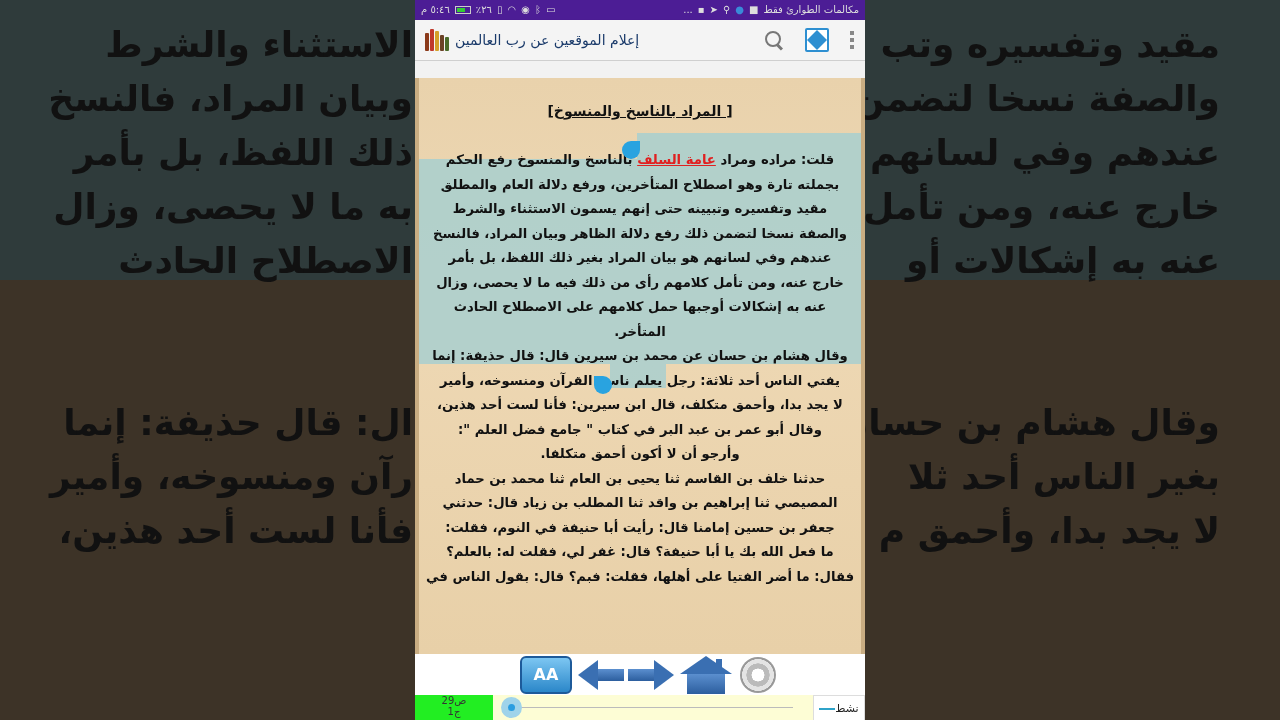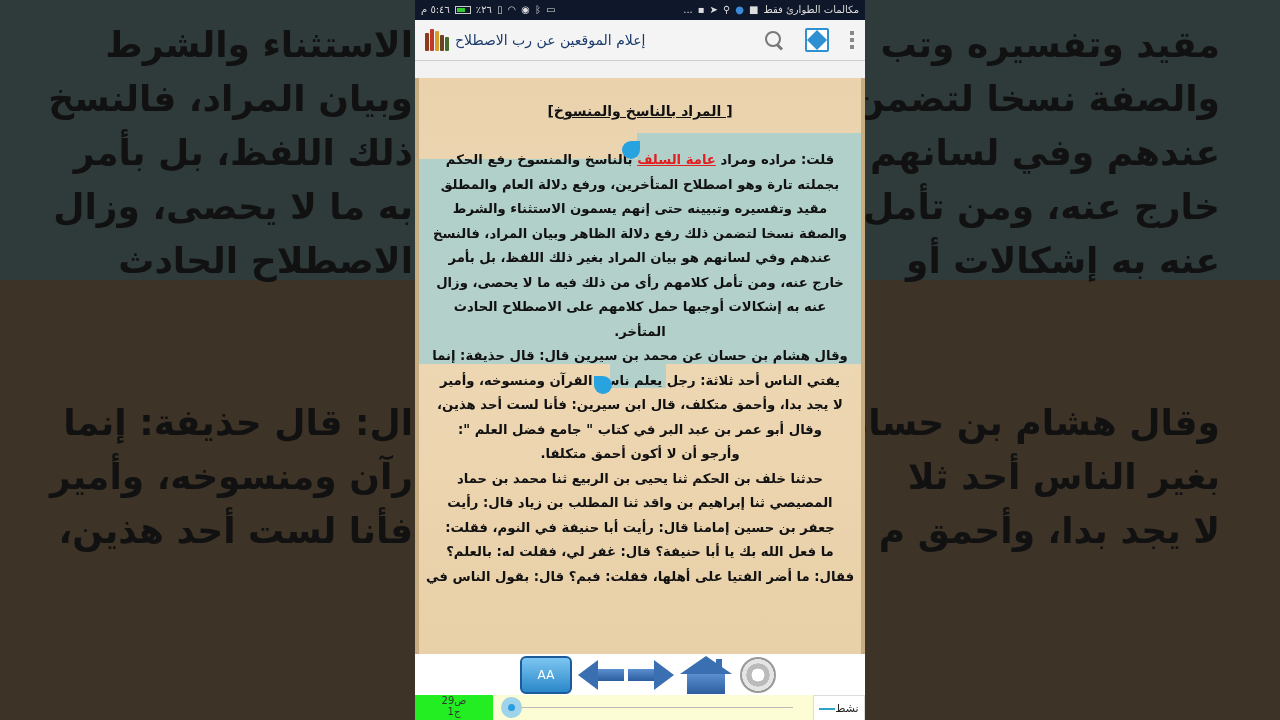--- a/index.html
+++ b/index.html
@@ -27,21 +27,21 @@
   .bg-side.left .bg-lines { right: 2px; text-align: right; }
   .bg-side.right .bg-lines { right: 60px; text-align: right; }
   .bg-lines .gap { height: 108px; }
 
   
   .phone {
     position: absolute; left: 415px; top: 0; width: 450px; height: 720px;
     background: #f2f2f2; overflow: hidden;
   }
   .status-bar {
-    height: 20px; background: #0f172a; color: #ddd;
+    height: 20px; background: #4c1d95; color: #ddd;
     display: flex; align-items: center; justify-content: space-between;
     padding: 0 6px; font-size: 10px;
   }
   .status-left, .status-right { display: flex; align-items: center; gap: 5px; }
   .status-right { direction: rtl; }
   .sb-icon { display: inline-block; font-size: 10px; color: #ddd; line-height: 1; }
   .battery { display: inline-block; width: 16px; height: 8px; border: 1px solid #ccc; position: relative; }
   .battery::after { content: ""; position: absolute; left: 1px; top: 1px; width: 8px; height: 4px; background: #3c3; }
 
   .app-bar {
@@ -89,21 +89,21 @@
   .handle { position: absolute; width: 18px; height: 18px; background: #29a3e0; border-radius: 50%; }
 
   .bottom-toolbar {
     height: 41px; background: #fff;
     display: flex; align-items: center; justify-content: center; gap: 4px;
     padding-left: 20px;
   }
   .aa-button {
     width: 52px; height: 38px; border-radius: 6px;
     background: linear-gradient(180deg,#7cc6f2,#2b87c9); border: 2px solid #1d5a9a;
-    color: #fff; font-weight: normal; font-size: 12px; display:flex; align-items:center; justify-content:center;
+    color: #fff; font-weight: bold; font-size: 16px; display:flex; align-items:center; justify-content:center;
     font-family: "DejaVu Sans", sans-serif;
   }
   .arrow { width: 48px; height: 30px; position: relative; }
   .arrow .shaft { position:absolute; top:9px; width:26px; height:12px; background: linear-gradient(180deg,#5b8fcf,#2c5e9e); }
   .arrow .head { position:absolute; top:0; width:0; height:0; border-top:15px solid transparent; border-bottom:15px solid transparent; }
   .arrow.left .head { left:2px; border-right:20px solid #3a6fb2; }
   .arrow.left .shaft { left:22px; }
   .arrow.right .head { right:2px; border-left:20px solid #3a6fb2; }
   .arrow.right .shaft { right:22px; }
   .home-icon { width: 52px; height: 38px; position: relative; }
@@ -189,21 +189,21 @@
 
   <div class="app-bar">
     <div class="app-title-wrap">
       <div class="books-icon">
         <span style="height:18px;background:#8b3a1a"></span>
         <span style="height:22px;background:#c0392b"></span>
         <span style="height:20px;background:#d4a02a"></span>
         <span style="height:16px;background:#6b4226"></span>
         <span style="height:14px;background:#4a6b2a"></span>
       </div>
-      <span class="app-title">إعلام الموقعين عن رب الاصطلاح</span>
+      <span class="app-title">إعلام الموقعين عن رب العالمين</span>
     </div>
     <div class="app-actions">
       <div class="search-icon"></div>
       <div class="fullscreen-icon">
         <i class="a"></i>
           <i class="b"></i>
           <i class="c"></i>
           <i class="d"></i>
       </div>
       <div class="menu-icon">
@@ -233,22 +233,22 @@
       <div class="line">والصفة نسخا لتضمن ذلك رفع دلالة الظاهر وبيان المراد، فالنسخ</div>
       <div class="line">عندهم وفي لسانهم هو بيان المراد بغير ذلك اللفظ، بل بأمر</div>
       <div class="line">خارج عنه، ومن تأمل كلامهم رأى من ذلك فيه ما لا يحصى، وزال</div>
       <div class="line">عنه به إشكالات أوجبها حمل كلامهم على الاصطلاح الحادث</div>
       <div class="line">المتأخر.</div>
       <div class="line">وقال هشام بن حسان عن محمد بن سيرين قال: قال حذيفة: إنما</div>
       <div class="line">يفتي الناس أحد ثلاثة: رجل يعلم ناسخ القرآن ومنسوخه، وأمير</div>
       <div class="line">لا يجد بدا، وأحمق متكلف، قال ابن سيرين: فأنا لست أحد هذين،</div>
       <div class="line">وقال أبو عمر بن عبد البر في كتاب " جامع فضل العلم ":</div>
       <div class="line">وأرجو أن لا أكون أحمق متكلفا.</div>
-      <div class="line">حدثنا خلف بن الحكم ثنا يحيى بن الربيع ثنا محمد بن حماد</div>
-      <div class="line">المصيصي ثنا إبراهيم بن واقد ثنا المطلب بن زياد قال: رأيت</div>
+      <div class="line">حدثنا خلف بن القاسم ثنا يحيى بن العام ثنا محمد بن حماد</div>
+      <div class="line">المصيصي ثنا إبراهيم بن واقد ثنا المطلب بن زياد قال: حدثني</div>
       <div class="line">جعفر بن حسين إمامنا قال: رأيت أبا حنيفة في النوم، فقلت:</div>
       <div class="line">ما فعل الله بك يا أبا حنيفة؟ قال: غفر لي، فقلت له: بالعلم؟</div>
       <div class="line">فقال: ما أضر الفتيا على أهلها، فقلت: فبم؟ قال: بقول الناس في</div>
     </div>
 
     <div class="handle" style="left:203px; top:63px; border-top-right-radius:0;"></div>
     <div class="handle" style="left:175px; top:298px; border-top-left-radius:0;"></div>
   </div>
 
   <div class="bottom-toolbar">

